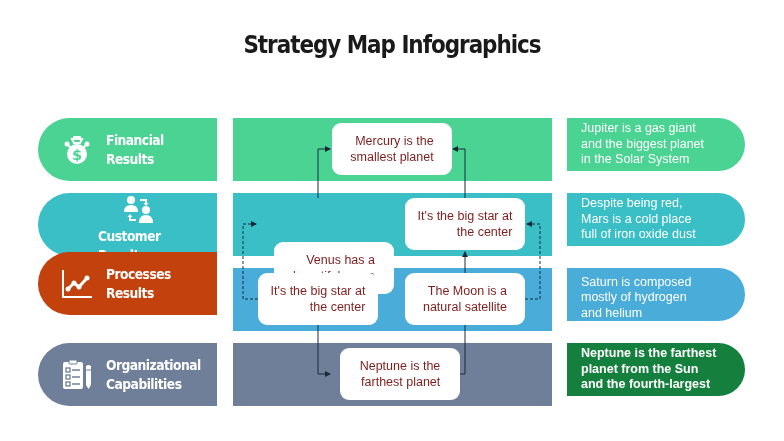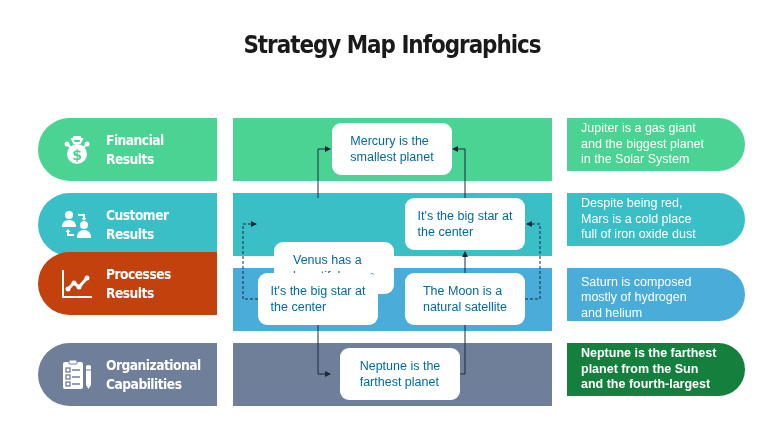--- a/index.html
+++ b/index.html
@@ -32,21 +32,21 @@
       display: flex; align-items: center;
       padding-left: 14px;
     }
     .right-pill .desc {
       color: #ffffff; font-size: 12.5px; line-height: 15.5px; white-space: pre-line;
     }
 
     .node {
       position: absolute; width: 120px; height: 52px; background: #ffffff;
       border-radius: 9px; display: flex; align-items: center; justify-content: center;
-      text-align: left; font-size: 12.5px; line-height: 16px; color: #0369a1;
+      text-align: right; font-size: 12.5px; line-height: 16px; color: #7f1d1d;
       white-space: pre-line; z-index: 3;
     }
 
     svg.connectors { position: absolute; left: 0; top: 0; width: 784px; height: 441px; z-index: 2; pointer-events: none; }
   </style>
 </head>
 <body>
 
 <div class="title">Strategy Map Infographics</div>
 
@@ -66,21 +66,21 @@
     <div>Results</div>
   </div>
 </div>
 <div class="mid-band" style="top:118px;background:#4bd393;"></div>
 <div class="right-pill" style="top:118px;background:#4bd393;">
   <div class="desc">Jupiter is a gas giant
 and the biggest planet
 in the Solar System</div>
 </div>
 
-<div class="left-pill" style="top:193px;background:#3abfc7;">
+<div class="left-pill" style="top:193px;background:#3abfc7;flex-direction:column;">
   <svg class="icon" viewBox="0 0 34 34">
     <circle cx="9" cy="7" r="4" fill="#fff"></circle>
     <path d="M2 19 q0 -7 7 -7 q7 0 7 7 z" fill="#fff"></path>
     <circle cx="24" cy="17" r="4" fill="#fff"></circle>
     <path d="M17 30 q0 -8 7 -8 q7 0 7 8 z" fill="#fff"></path>
     <path d="M18 7 h6 v4" fill="none" stroke="#fff" stroke-width="2"></path>
     <path d="M21.5 10 l2.5 3 l2.5 -3" fill="#fff"></path>
     <path d="M14 27 h-6 v-4" fill="none" stroke="#fff" stroke-width="2"></path>
     <path d="M5.5 24 l2.5 -3 l2.5 3" fill="#fff"></path>
   </svg>

